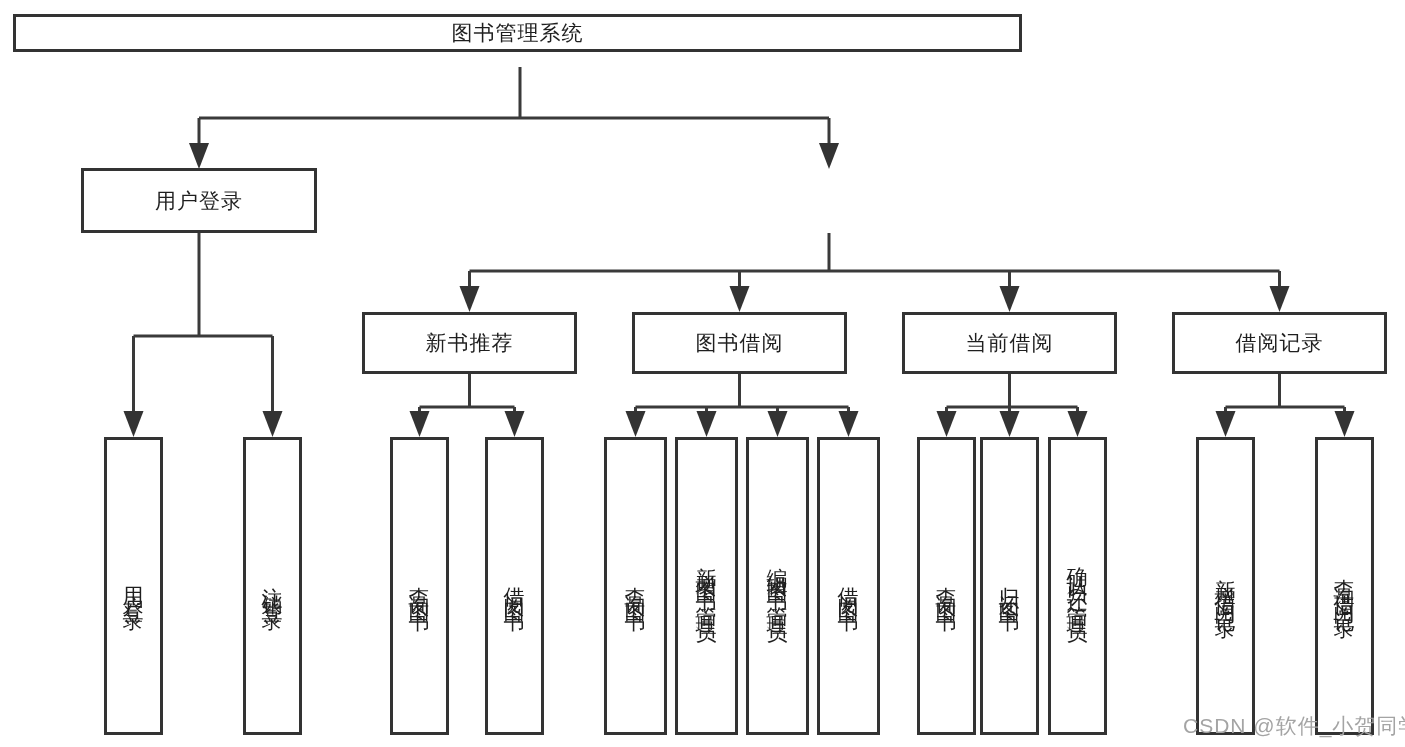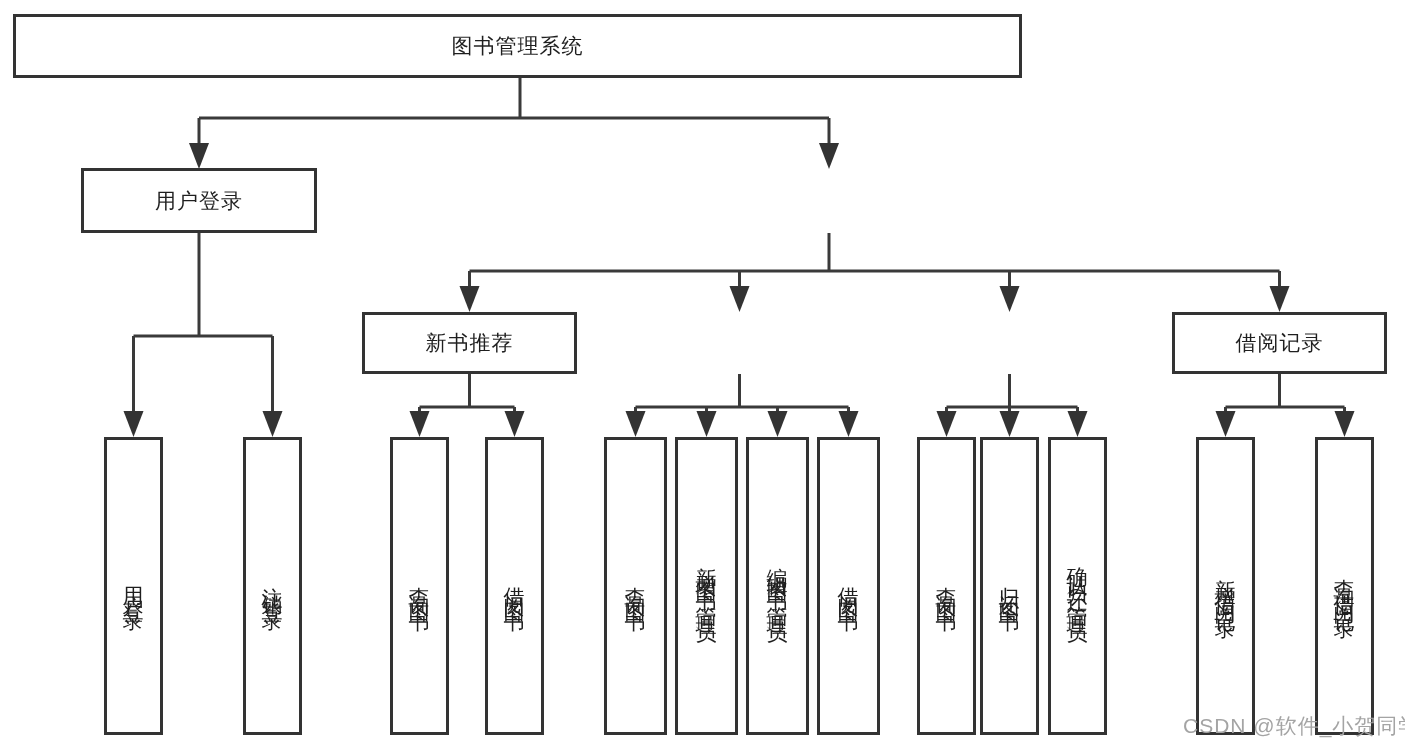--- a/index.html
+++ b/index.html
@@ -72,30 +72,36 @@
       <polygon points="767.5,411 787.5,411 777.5,437"></polygon>
       <polygon points="838.5,411 858.5,411 848.5,437"></polygon>
       <polygon points="936.5,411 956.5,411 946.5,437"></polygon>
       <polygon points="999.5,411 1019.5,411 1009.5,437"></polygon>
       <polygon points="1067.5,411 1087.5,411 1077.5,437"></polygon>
       <polygon points="1215.5,411 1235.5,411 1225.5,437"></polygon>
       <polygon points="1334.5,411 1354.5,411 1344.5,437"></polygon>
     </g>
   </svg>
 
-  <div class="node hnode" style="left:13px;top:14px;width:1009px;height:64px;">
+  <div class="node hnode" style="left:13px;top:14px;width:1009px;height:38px;">
     <span>图书管理系统</span>
   </div>
 
   <div class="node hnode" style="left:81px;top:168px;width:236px;height:65px;">
     <span>用户登录</span>
   </div>
 
   <div class="node hnode" style="left:362px;top:312px;width:215px;height:62px;text-align:right;">
     <span>新书推荐</span>
+  </div>
+  <div class="node hnode" style="left:632px;top:312px;width:215px;height:62px;">
+    <span>图书借阅</span>
+  </div>
+  <div class="node hnode" style="left:902px;top:312px;width:215px;height:62px;">
+    <span>当前借阅</span>
   </div>
   <div class="node hnode" style="left:1172px;top:312px;width:215px;height:62px;">
     <span>借阅记录</span>
   </div>
 
   <div class="node vnode" style="left:104px;top:437px;width:59px;height:298px;">
     <span>用户登录</span>
   </div>
   <div class="node vnode" style="left:243px;top:437px;width:59px;height:298px;">
     <span>注销登录</span>

